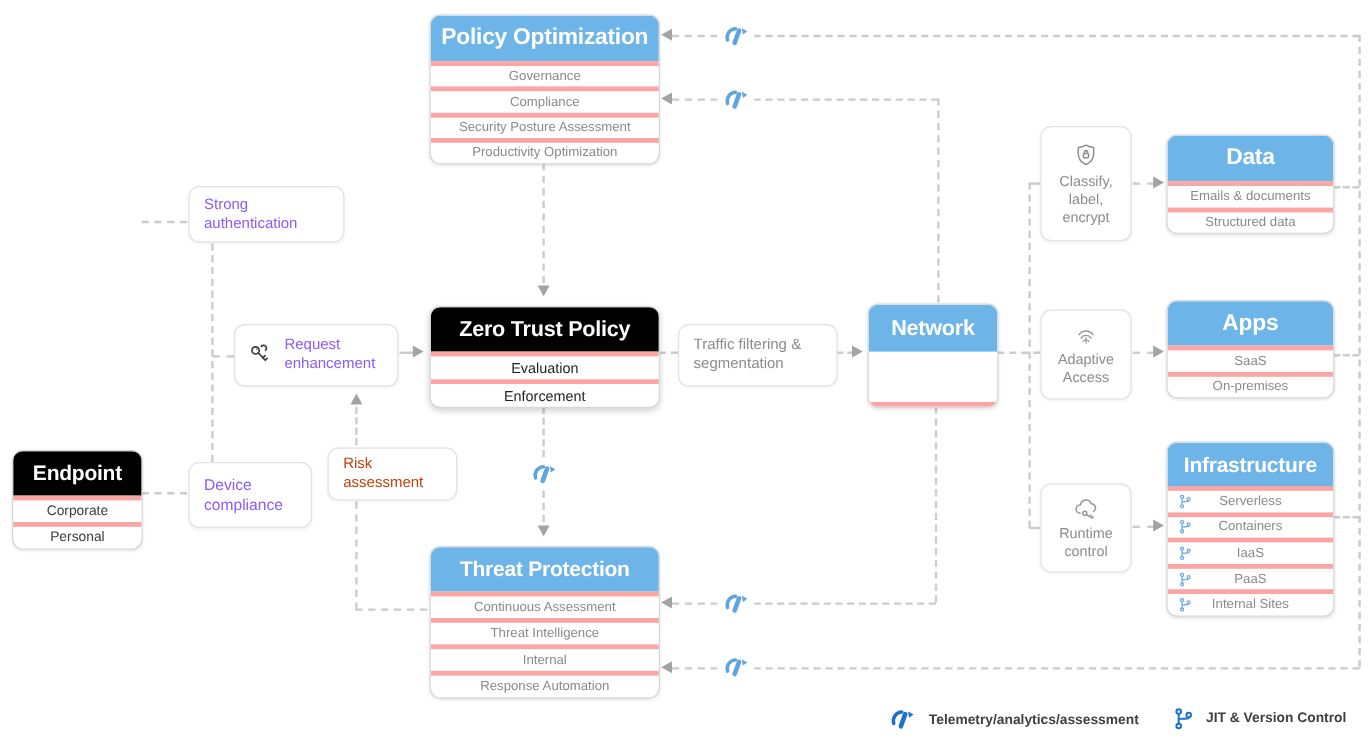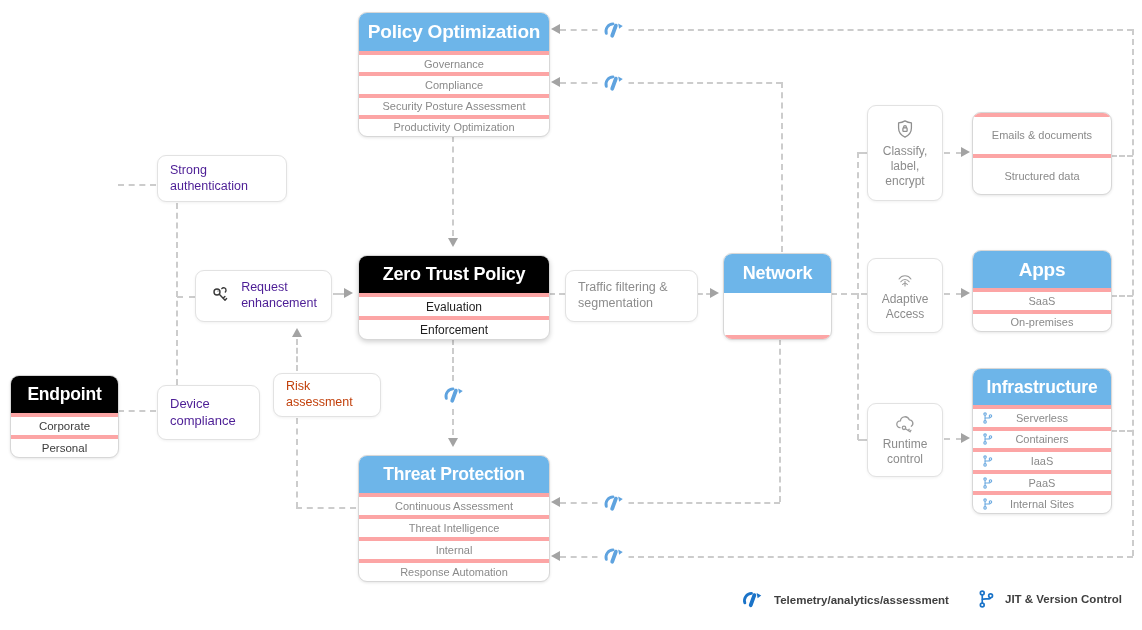--- a/index.html
+++ b/index.html
@@ -16,21 +16,21 @@
   .card-row{flex:1;display:flex;align-items:center;justify-content:center;
     font-size:11px;color:#8a8a8a;border-top:4px solid #fca5a5;position:relative;}
   .rows-dark .card-row{color:#1e1e1e;font-size:12px;}
   .rows-mid .card-row{color:#3c3c3c;font-size:11.5px;}
   .row-ico{position:absolute;left:8px;top:50%;transform:translateY(-50%);line-height:0;}
   
   .note{position:absolute;background:#fff;border:1px solid #e2e2e2;border-radius:9px;
     box-shadow:0 1px 3px rgba(0,0,0,.06);color:#8c8c8c;font-size:12.5px;line-height:1.25;
     display:flex;align-items:center;box-sizing:border-box;}
   .note.center{flex-direction:column;justify-content:center;text-align:center;}
-  .note.dark{color:#4c1d95;justify-content:center;}
+  .note.dark{color:#8b5cf6;}
   .note .txt{display:block;}
   
   .hline{position:absolute;height:0;border-top:2px dashed #cccccc;}
   .vline{position:absolute;width:0;border-left:2px dashed #cccccc;}
   .arr{position:absolute;width:0;height:0;}
   .arr-left{border-top:5px solid transparent;border-bottom:5px solid transparent;border-right:9px solid #a3a3a3;}
   .arr-right{border-top:5px solid transparent;border-bottom:5px solid transparent;border-left:9px solid #a3a3a3;}
   .arr-down{border-left:5px solid transparent;border-right:5px solid transparent;border-top:9px solid #a3a3a3;}
   .arr-up{border-left:5px solid transparent;border-right:5px solid transparent;border-bottom:9px solid #a3a3a3;}
   .icon-float{position:absolute;transform:translate(-50%,-50%);line-height:0;background:#fff;padding:0 2px;}
@@ -171,20 +171,21 @@
 
   <div class="card" style="left:358px;top:455px;width:190px;height:125px;">
     <div class="card-header hdr-light" style="height:37px;font-size:17.5px;">Threat Protection</div>
     <div class="card-row">Continuous Assessment</div>
     <div class="card-row">Threat Intelligence</div>
     <div class="card-row">Internal</div>
     <div class="card-row">Response Automation</div>
   </div>
 
   <div class="card" style="left:972px;top:112px;width:138px;height:81px;">
+    <div class="card-header hdr-light" style="height:38px;font-size:19px;">Data</div>
     <div class="card-row">Emails &amp; documents</div>
     <div class="card-row">Structured data</div>
   </div>
 
   <div class="card" style="left:972px;top:250px;width:138px;height:80px;">
     <div class="card-header hdr-light" style="height:37px;font-size:19px;">Apps</div>
     <div class="card-row">SaaS</div>
     <div class="card-row">On-premises</div>
   </div>
 
@@ -239,21 +240,21 @@
             <path d="M7.5 13 C7.5 10.8 17.5 13.2 17.5 10.6"></path>
           </svg></span>
         <span>Internal Sites</span>
       </div>
   </div>
 
   <div class="note dark" style="left:157px;top:155px;width:130px;height:47px;padding:6px 12px;">
     <span class="txt">Strong authentication</span>
   </div>
 
-  <div class="note dark" style="left:195px;top:270px;width:137px;height:52px;padding:6px 22px;gap:7px;">
+  <div class="note dark" style="left:195px;top:270px;width:137px;height:52px;padding:6px 10px;gap:7px;">
     <span style="line-height:0;flex:none;">
       <svg width="24" height="24" viewBox="0 0 24 24" fill="none" stroke="#3a3a3a" stroke-width="1.4" stroke-linecap="round">
           <circle cx="7" cy="8" r="3"></circle>
           <circle cx="8" cy="7" r="0.6" fill="#3a3a3a" stroke="none"></circle>
           <path d="M9.3 10.2 L14.8 16 M13 14.2 l1.9-1.8 M15 16.2 l1.6-1.6"></path>
           <path d="M11.8 4.6 a2.4 2.4 0 0 1 4.2 1.6 c0 .7-.3 1.3-.7 1.7"></path>
         </svg>
     </span>
     <span class="txt" style="width:86px;">Request enhancement</span>
   </div>

